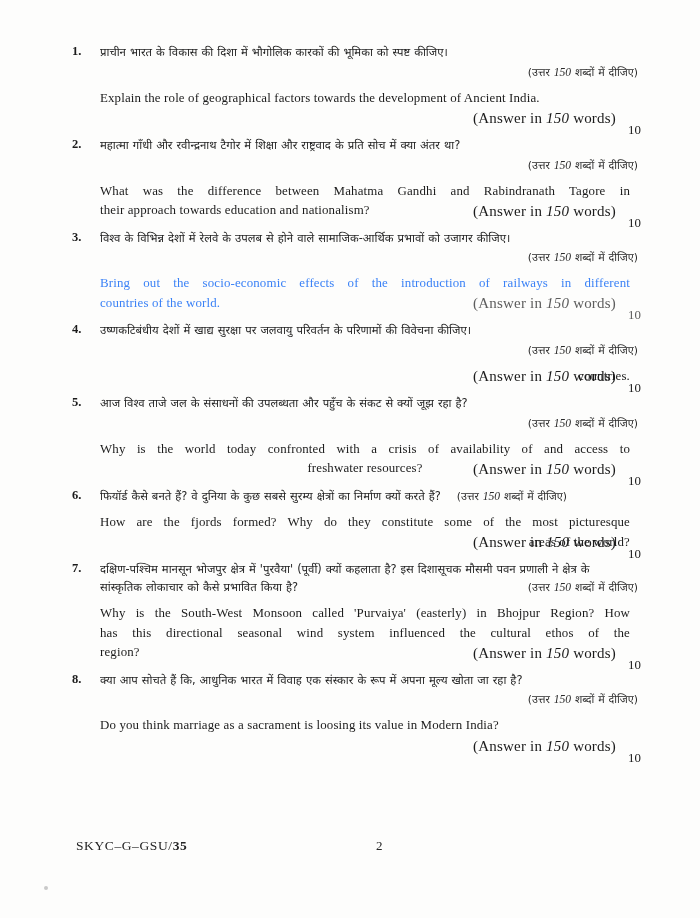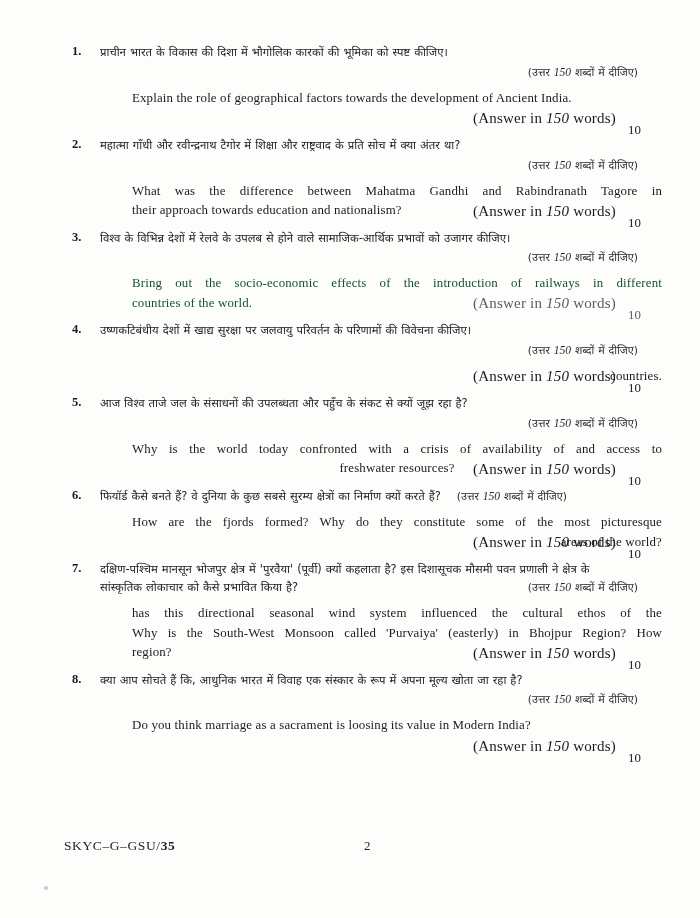--- a/index.html
+++ b/index.html
@@ -109,21 +109,20 @@
   }
   .en-text {
     font-family: "Liberation Serif", "DejaVu Serif", serif;
     font-size: 12.9px;
     line-height: 19.5px;
     text-align: justify;
     text-justify: inter-word;
     color: #1b1b1b;
     width: 530px;
     letter-spacing: 0.15px;
-    margin-left: 32px;
   }
 
   
   .answer-row {
     position: relative;
     height: 19px;
     margin-top: -19px;
   }
   .answer-row.own {
     margin-top: 1px;
@@ -147,26 +146,26 @@
     width: 24px;
     text-align: left;
     font-family: "Liberation Serif", "DejaVu Serif", serif;
     font-size: 12.9px;
     line-height: 19px;
     color: #1b1b1b;
   }
 
   
   .faded { color: #5d5d5d; }
-  .faded-text { color: #14532d; }
+  .faded-text { color: #3b82f6; }
 
   
   .footer {
     position: absolute;
-    left: 64px;
+    left: 76px;
     top: 838px;
     width: 580px;
     height: 22px;
     text-align: right;
   }
   .paper-code {
     position: absolute;
     left: 0;
     top: 0;
     font-family: "Liberation Serif", "DejaVu Serif", serif;
@@ -302,22 +301,22 @@
       </div>
       <div class="q">
         <div class="q-num">7.</div>
         <div class="hi-block">
           <span class="hi-line">दक्षिण-पश्चिम मानसून भोजपुर क्षेत्र में 'पुरवैया' (पूर्वी) क्यों कहलाता है? इस दिशासूचक मौसमी पवन प्रणाली ने क्षेत्र के</span>
           <span class="hi-line">सांस्कृतिक लोकाचार को कैसे प्रभावित किया है?</span>
           <span class="hi-note-trail" style="margin-top: -17px;">(उत्तर <span class="num-it">150</span> शब्दों में दीजिए)</span>
         </div>
         <div class="en-block">
           <div class="en-text">
+            <div style="text-align: justify; text-align-last: justify;">Why is the South-West Monsoon called 'Purvaiya' (easterly) in Bhojpur Region? How</div>
             <div style="text-align: justify; text-align-last: justify;">has this directional seasonal wind system influenced the cultural ethos of the</div>
-            <div style="text-align: justify; text-align-last: justify;">Why is the South-West Monsoon called 'Purvaiya' (easterly) in Bhojpur Region? How</div>
             <div style="text-align: left;">region?</div>
           </div>
           <div class="answer-row">
             <div class="answer-note">(Answer in <i>150</i> words)</div>
             <div class="marks">10</div>
           </div>
         </div>
       </div>
       <div class="q">
         <div class="q-num">8.</div>

